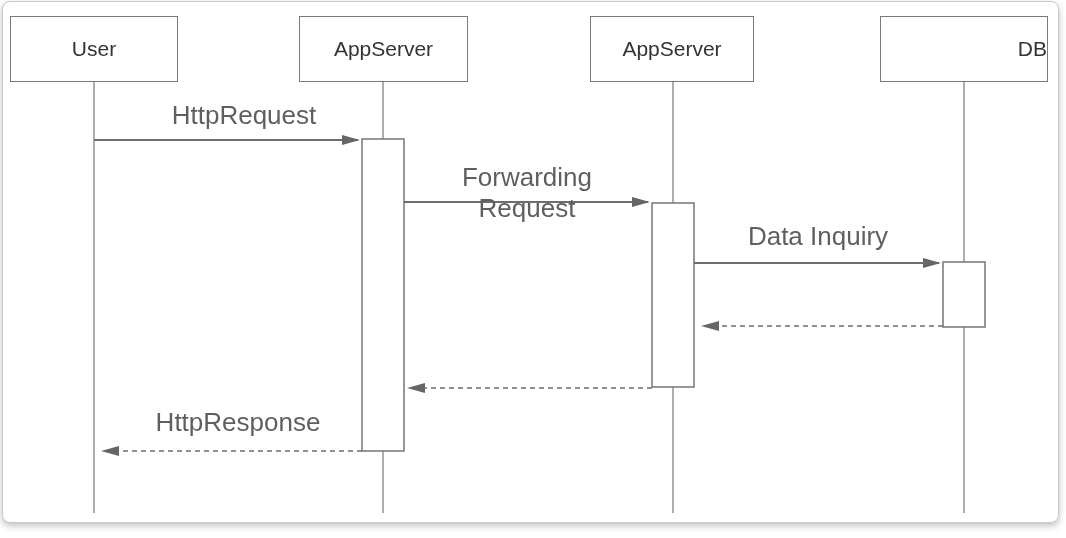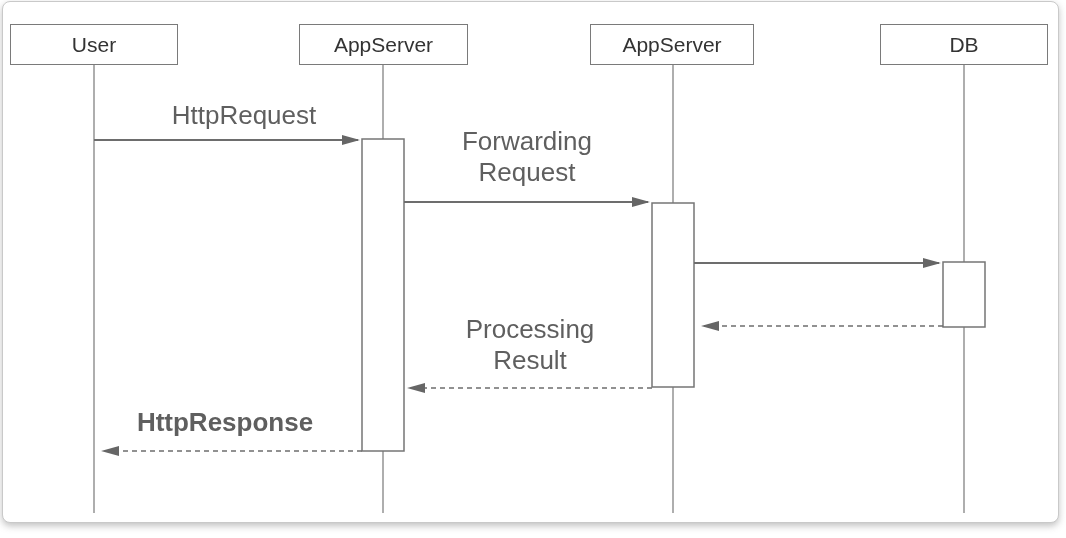--- a/index.html
+++ b/index.html
@@ -30,56 +30,57 @@
   .layer-svg {
     position: absolute;
     left: 0;
     top: 0;
     width: 1066px;
     height: 538px;
     pointer-events: none;
   }
   .participant {
     position: absolute;
-    top: 24px;
-    height: 41px;
+    top: 16px;
+    height: 66px;
     background: #ffffff;
     border: 1.5px solid #7a7a7a;
     box-sizing: border-box;
     display: flex;
     align-items: center;
     justify-content: center;
     font-size: 21px;
     color: #333333;
     z-index: 3;
   }
   .participant.p-user      { left: 10px;  width: 168px; }
   .participant.p-webserver { left: 299px; width: 169px; }
   .participant.p-appserver { left: 590px; width: 164px; }
-  .participant.p-db        { left: 880px; width: 168px; }
+  .participant.p-db        { left: 880px; width: 168px; justify-content: flex-end; }
   .msg-label {
     position: absolute;
     transform: translateX(-50%);
     text-align: center;
     font-size: 26px;
     line-height: 31px;
     color: #5f5f5f;
     white-space: nowrap;
     z-index: 2;
   }
   .msg-label.wrap {
     white-space: normal;
     width: 180px;
+    margin-top: 36px;
   }
   .lbl-httprequest      { left: 228px; top: 100px; margin-left: 16px; }
   .lbl-forwarding       { left: 527px; top: 126px; }
   .lbl-datainquiry      { left: 818px; top: 221px; }
   .lbl-inquiryresults   { left: 819px; top: 284px; }
   .lbl-processing       { left: 530px; top: 314px; }
-  .lbl-httpresponse     { left: 225px; top: 407px; font-weight: bold; }
+  .lbl-httpresponse     { left: 238px; top: 407px; }
 </style>
 </head>
 <body>
 
 <div class="stage">
   <div class="card"></div>
 
   <svg class="layer-svg" viewBox="0 0 1066 538">
     <defs>
       <marker id="arrowhead" markerUnits="userSpaceOnUse" markerWidth="20" markerHeight="12" refX="17" refY="6" orient="auto">
@@ -112,15 +113,15 @@
   </div>
   <div class="participant p-appserver">
     <span>AppServer</span>
   </div>
   <div class="participant p-db">
     <span>DB</span>
   </div>
 
   <div class="msg-label lbl-httprequest">HttpRequest</div>
   <div class="msg-label wrap lbl-forwarding">Forwarding Request</div>
-  <div class="msg-label wrap lbl-processing">Processing Result</div>
+  <div class="msg-label lbl-datainquiry">Data Inquiry</div>
   <div class="msg-label lbl-httpresponse">HttpResponse</div>
 </div>
 
 </body></html>

